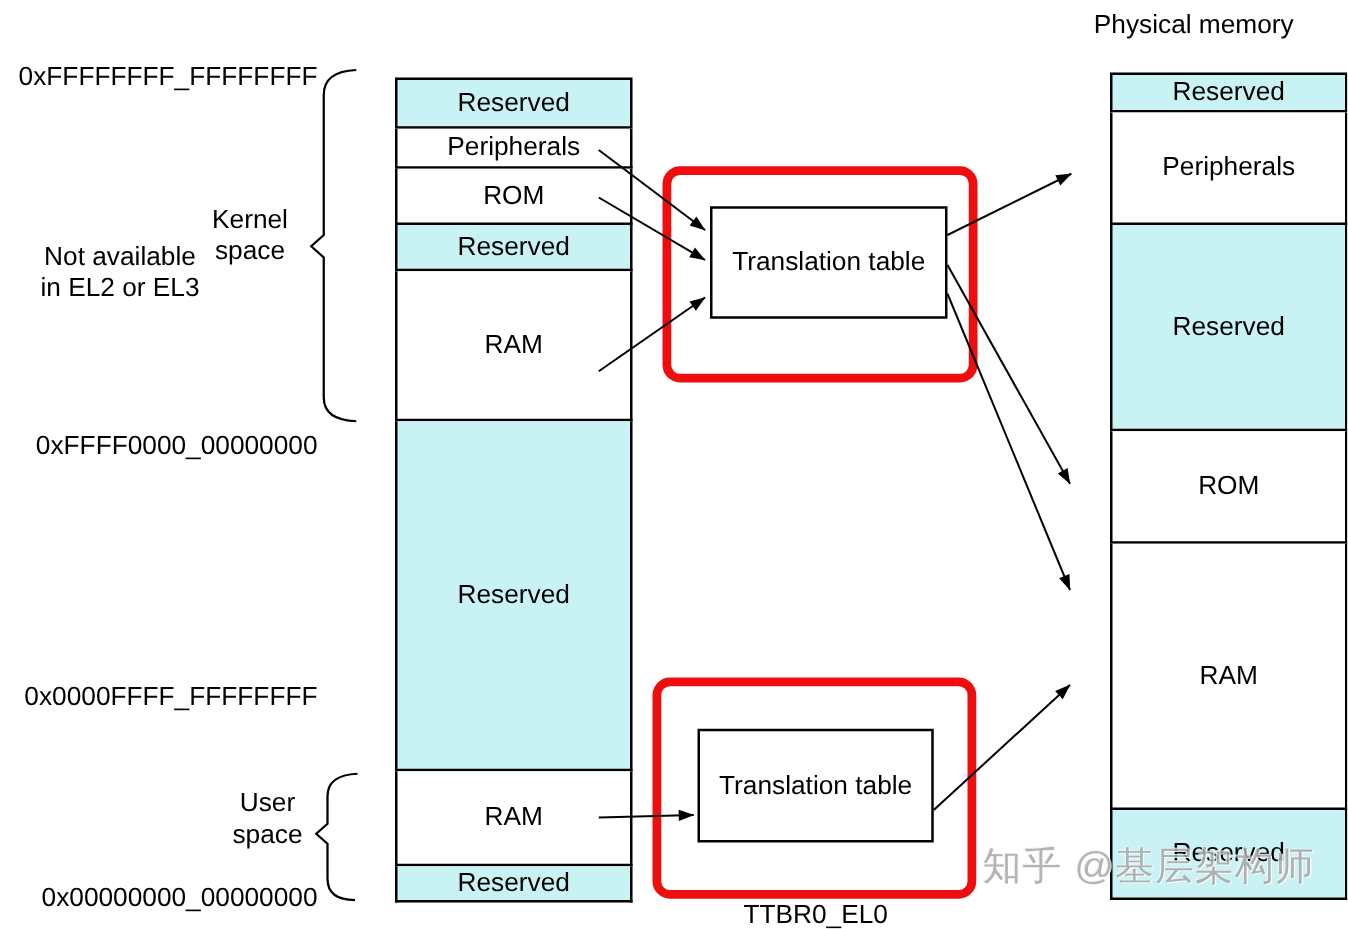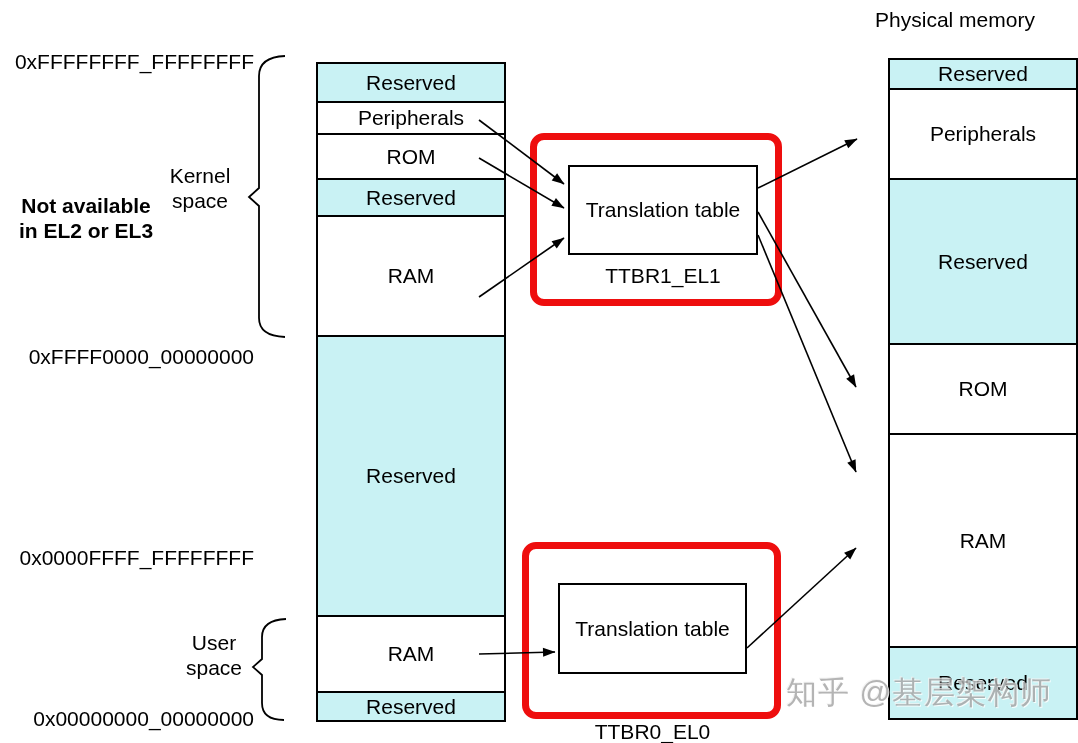--- a/index.html
+++ b/index.html
@@ -69,28 +69,27 @@
     <div class="seg cyan" style="flex:0 0 72px;">Reserved</div>
   </div>
 
   <div class="addr" style="top:50px;">0xFFFFFFFF_FFFFFFFF</div>
   <div class="addr" style="top:309px;margin-top:36px;">0xFFFF0000_00000000</div>
   <div class="addr" style="top:546px;">0x0000FFFF_FFFFFFFF</div>
   <div class="addr" style="top:707px;">0x00000000_00000000</div>
 
   <div class="note" style="left:158px;top:163px;width:84px;">Kernel
 space</div>
-  <div class="note" style="left:10px;top:193px;width:152px;font-weight:bold;">Not available
+  <div class="note" style="left:20px;top:193px;width:152px;">Not available
 in EL2 or EL3</div>
   <div class="note" style="left:172px;top:630px;width:84px;">User
 space</div>
 
   <div class="redbox" style="left:530px;top:133px;width:252px;height:173px;"></div>
   <div class="ttbox" style="left:568px;top:165px;width:190px;height:90px;">Translation table</div>
-  <div class="ttreg" style="left:568px;top:264px;width:190px;">TTBR1_EL1</div>
 
   <div class="redbox" style="left:522px;top:542px;width:259px;height:177px;"></div>
   <div class="ttbox" style="left:558px;top:583px;width:189px;height:91px;">Translation table</div>
   <div class="ttreg" style="left:558px;top:720px;width:189px;">TTBR0_EL0</div>
 
   <svg id="overlay" width="1078" height="743" viewBox="0 0 1078 743">
     <defs>
       <marker id="ah" markerUnits="userSpaceOnUse" markerWidth="14" markerHeight="11" refX="12.5" refY="5" orient="auto">
         <path d="M0.5,0.5 L13,5 L0.5,9.5 Z" fill="#000"></path>
       </marker>

